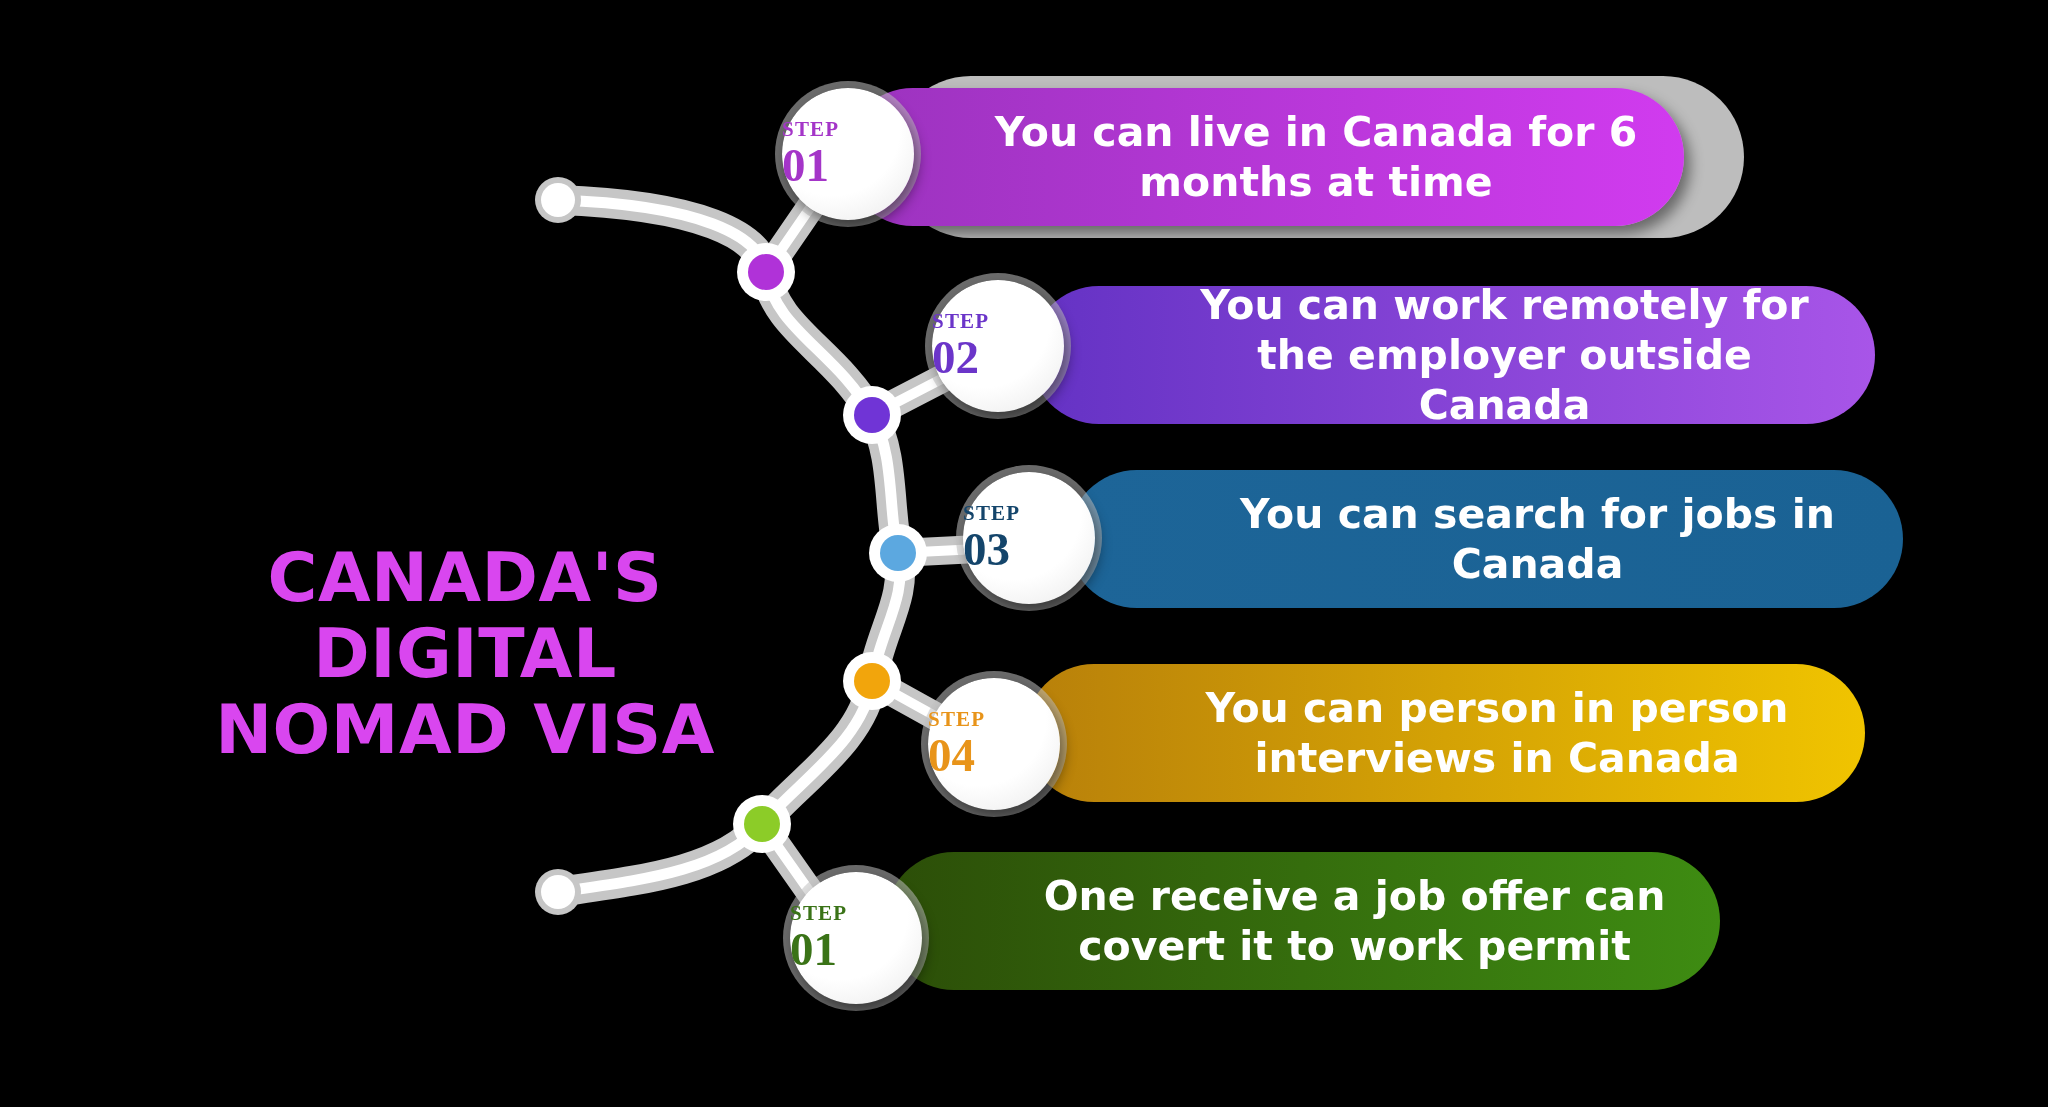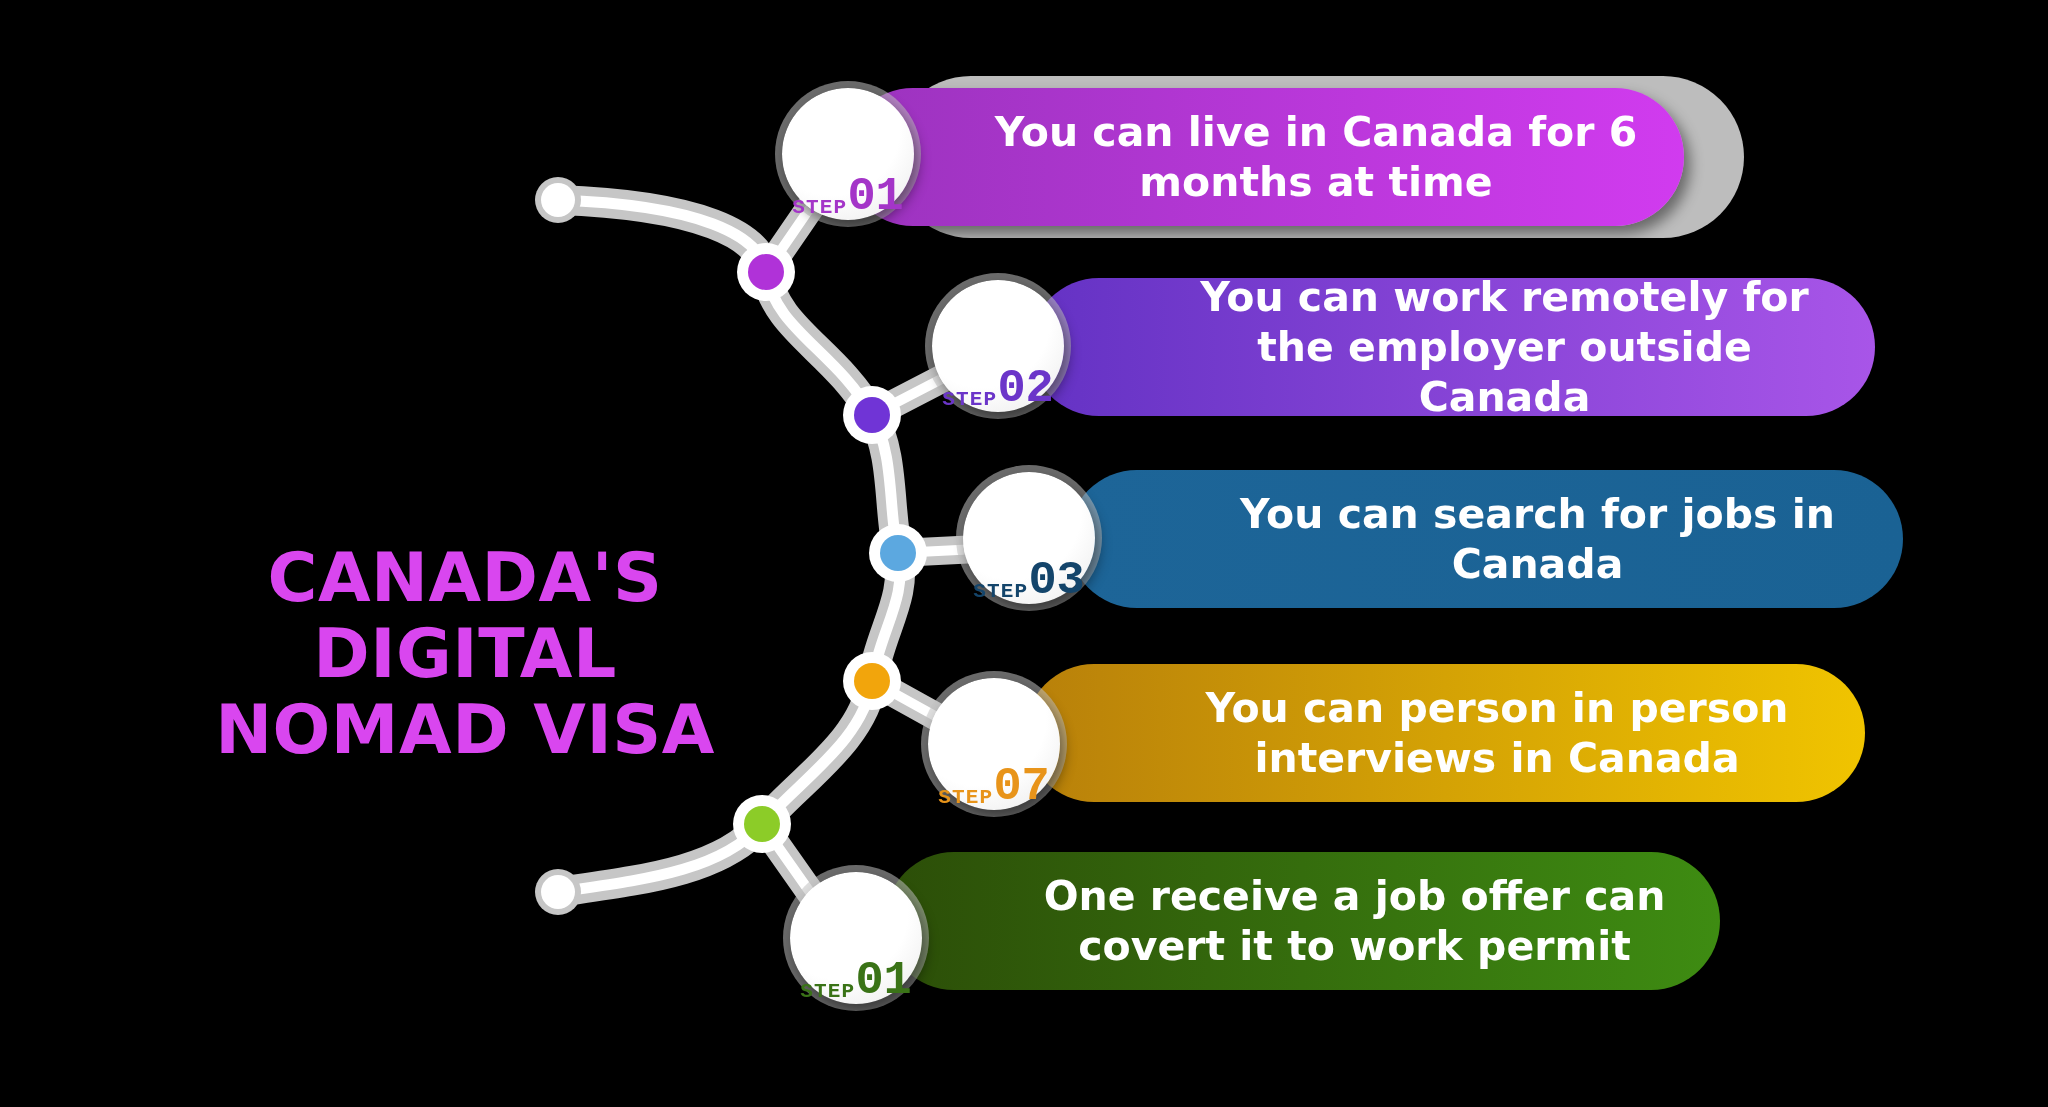--- a/index.html
+++ b/index.html
@@ -76,24 +76,24 @@
 
   
   .badge {
     position: absolute;
     width: 132px;
     height: 132px;
     border-radius: 50%;
     background: radial-gradient(circle at 38% 30%, #ffffff 0%, #ffffff 55%, #e8e8e8 100%);
     box-shadow: 4px 7px 13px rgba(0,0,0,0.45), 0 0 0 7px rgba(195,195,195,0.55);
     display: flex;
-    flex-direction: row;
-    align-items: flex-end;
+    flex-direction: column;
+    align-items: flex-start;
     justify-content: center;
-    font-family: Liberation Mono, monospace;
+    font-family: Liberation Serif, serif;
   }
   .badge .lbl {
     font-size: 21px;
     font-weight: 700;
     letter-spacing: 1.2px;
     line-height: 1;
     margin-bottom: 2px;
   }
   .badge .num {
     font-size: 47px;
@@ -160,21 +160,21 @@
     <div class="bar" id="bar0" style="left: 844px; top: 88px; width: 840px; height: 138px; background: linear-gradient(90deg, rgb(155, 51, 190) 0%, rgb(209, 59, 239) 100%);">
       <span class="bartext">You can live in Canada for 6 months at time</span>
     </div>
     <div class="badge" id="badge0" style="left: 782px; top: 88px; color: rgb(164, 53, 200);">
       <span class="lbl">STEP</span>
       <span class="num">01</span>
     </div>
   </div>
 
   <div class="row">
-    <div class="bar" id="bar1" style="left: 1030px; top: 278px; width: 845px; height: 138px; background: linear-gradient(90deg, rgb(100, 50, 196) 0%, rgb(168, 85, 232) 100%);">
+    <div class="bar" id="bar1" style="left: 1030px; top: 286px; width: 845px; height: 138px; background: linear-gradient(90deg, rgb(100, 50, 196) 0%, rgb(168, 85, 232) 100%);">
       <span class="bartext">You can work remotely for the employer outside Canada</span>
     </div>
     <div class="badge" id="badge1" style="left: 932px; top: 280px; color: rgb(107, 53, 201);">
       <span class="lbl">STEP</span>
       <span class="num">02</span>
     </div>
   </div>
 
   <div class="row">
     <div class="bar" id="bar2" style="left: 1068px; top: 470px; width: 835px; height: 138px; background: linear-gradient(90deg, rgb(29, 101, 152) 0%, rgb(26, 98, 148) 100%);">
@@ -185,21 +185,21 @@
       <span class="num">03</span>
     </div>
   </div>
 
   <div class="row">
     <div class="bar" id="bar3" style="left: 1025px; top: 664px; width: 840px; height: 138px; background: linear-gradient(90deg, rgb(184, 128, 10) 0%, rgb(240, 196, 0) 100%);">
       <span class="bartext">You can person in person interviews in Canada</span>
     </div>
     <div class="badge" id="badge3" style="left: 928px; top: 678px; color: rgb(232, 148, 26);">
       <span class="lbl">STEP</span>
-      <span class="num">07</span>
+      <span class="num">04</span>
     </div>
   </div>
 
   <div class="row">
     <div class="bar" id="bar4" style="left: 885px; top: 852px; width: 835px; height: 138px; background: linear-gradient(90deg, rgb(44, 78, 8) 0%, rgb(62, 140, 18) 100%);">
       <span class="bartext">One receive a job offer can covert it to work permit</span>
     </div>
     <div class="badge" id="badge4" style="left: 790px; top: 872px; color: rgb(58, 115, 23);">
       <span class="lbl">STEP</span>
       <span class="num">01</span>

